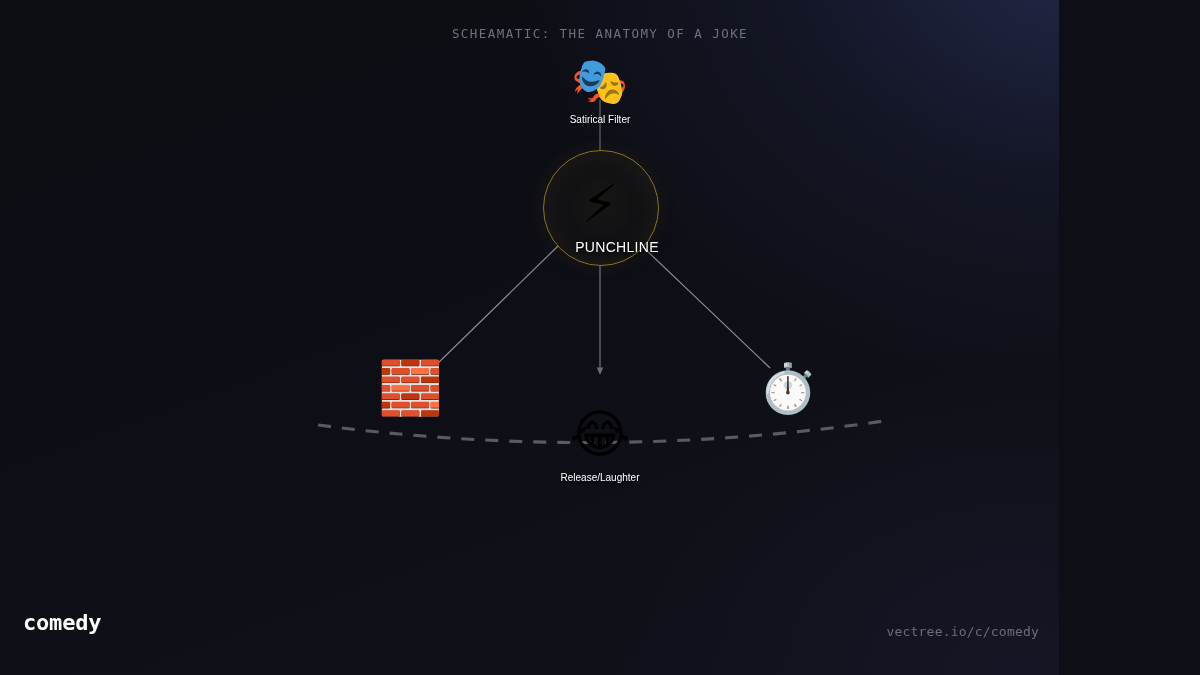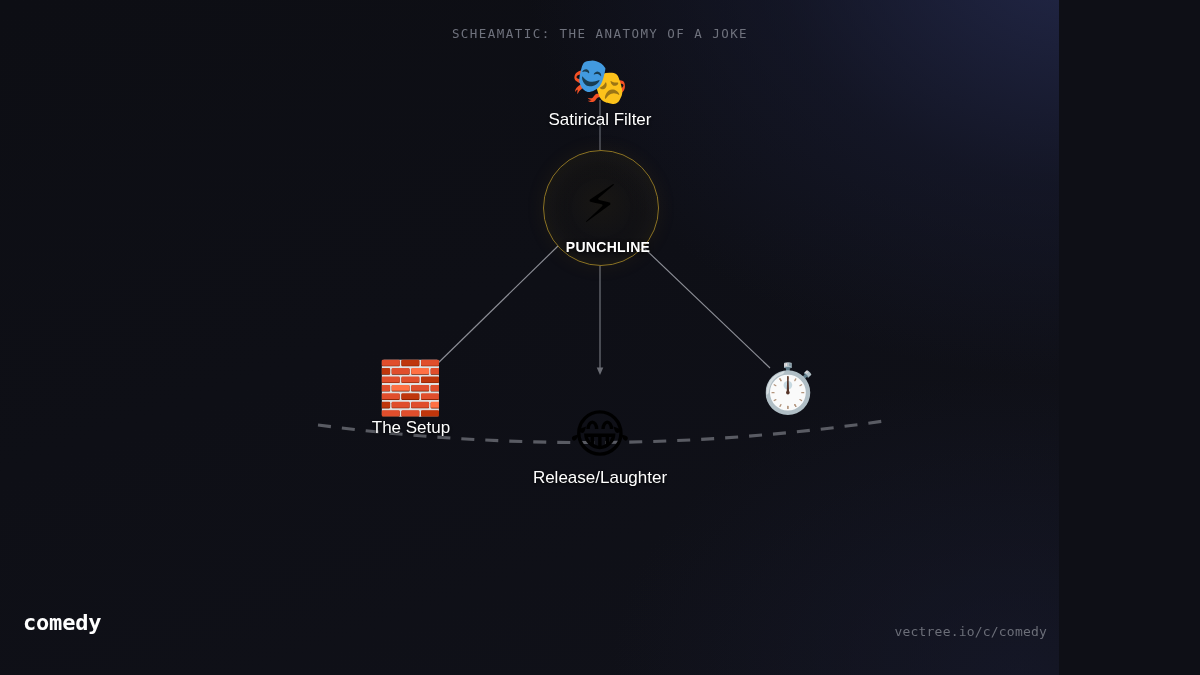--- a/index.html
+++ b/index.html
@@ -58,21 +58,21 @@
     pointer-events: auto;
   }
   .node .glyph {
     font-family: "DejaVu Sans", sans-serif;
     line-height: 1;
     display: block;
   }
   .node .label {
     display: block;
     color: #ffffff;
-    font-size: 17px;
+    font-size: 10px;
     line-height: 16px;
     margin-top: 6px;
     text-shadow: 0 1px 3px rgba(0,0,0,0.9);
   }
 
   #node-satire { left: 600px; top: 58px; }
   #node-satire .glyph { font-size: 46px; }
   #node-satire .label { margin-top: 8px; }
 
   #node-setup { left: 411px; top: 362px; }
@@ -113,26 +113,26 @@
     position: absolute;
     left: 50%;
     top: 50%;
     transform: translate(-50%, -56%);
     font-family: "DejaVu Sans", sans-serif;
     font-size: 52px;
     line-height: 1;
   }
   #punch-label {
     position: absolute;
-    left: 8px;
+    left: 17px;
     top: 50%;
     width: 230px;
     margin-top: 32px;
     font-size: 14px;
-    font-weight: bold;
+    font-weight: normal;
     color: #ffffff;
     letter-spacing: 0.3px;
     text-shadow: 0 1px 4px rgba(0,0,0,0.95);
   }
 
   
   #brand {
     position: absolute;
     left: 24px;
     top: 576px;
@@ -161,21 +161,21 @@
     left: 23px;
     top: 610px;
     font-family: "DejaVu Sans Mono", "Liberation Mono", monospace;
     font-size: 22px;
     font-weight: bold;
     color: #ffffff;
     letter-spacing: -0.2px;
   }
   #url {
     position: absolute;
-    right: 12px;
+    right: 20px;
     top: 624px;
     font-family: "DejaVu Sans Mono", "Liberation Mono", monospace;
     font-size: 13px;
     color: #6b6e78;
     letter-spacing: 0.2px;
   }
 </style>
 </head>
 <body>
 
@@ -207,21 +207,20 @@
   </div>
 
   <div id="node-punchline">
     <div id="punch-ring"></div>
     <div id="punch-glyph">⚡</div>
     <div id="punch-label">PUNCHLINE</div>
   </div>
 
   <div class="node" id="node-setup">
     <span class="glyph">🧱</span>
-    <span class="label">The Setup</span>
   </div>
 
   <div class="node" id="node-release">
     <span class="glyph">😂</span>
     <span class="label">Release/Laughter</span>
   </div>
 
   <div class="node" id="node-timing">
     <span class="glyph">⏱️</span>
   </div>

